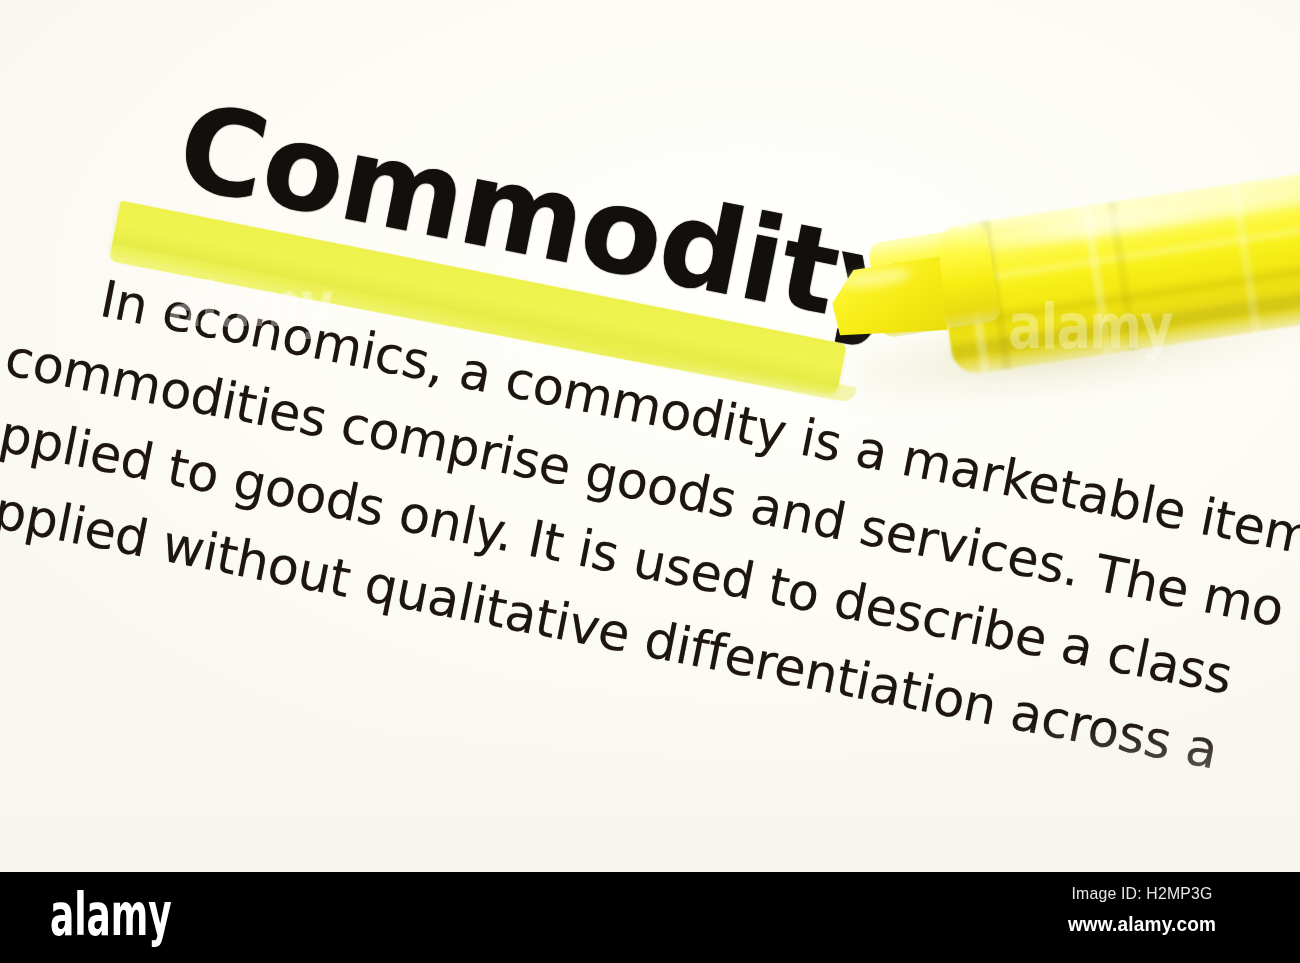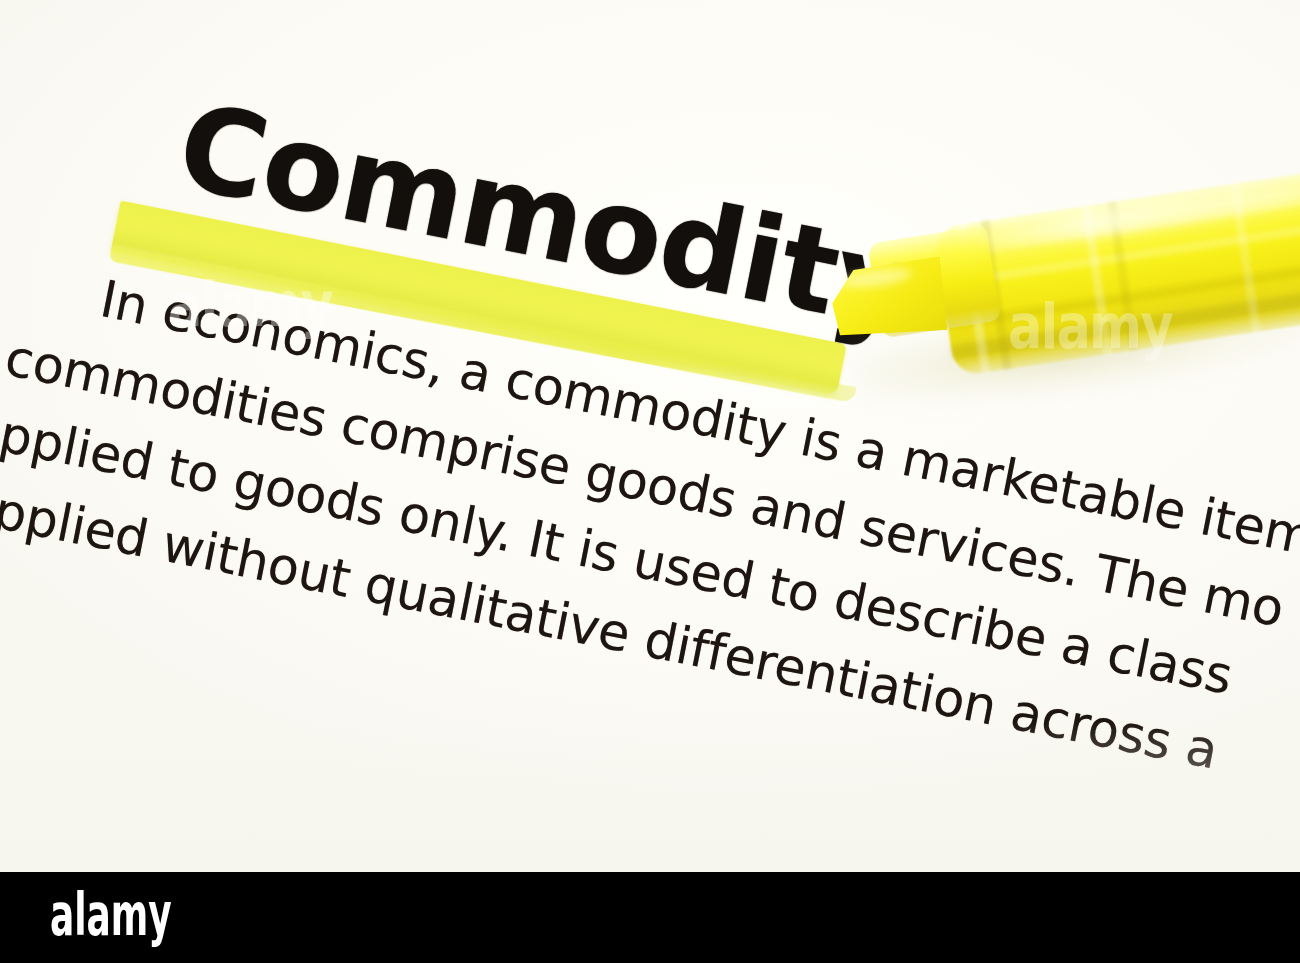--- a/index.html
+++ b/index.html
@@ -282,15 +282,19 @@
     <div class="paper-shadow-bottom"></div>
 
     <div class="wm-layer">
       <div class="wm wm-a wm-dark">alamy</div>
       <div class="wm wm-b">alamy</div>
     </div>
   </div>
 
   <div class="footer">
     <div class="alamy-logo">alamy</div>
+    <div class="footer-right">
+      <div class="img-id">Image ID: H2MP3G</div>
+      <div class="www">www.alamy.com</div>
+    </div>
   </div>
 
 </div>
 
 </body></html>

